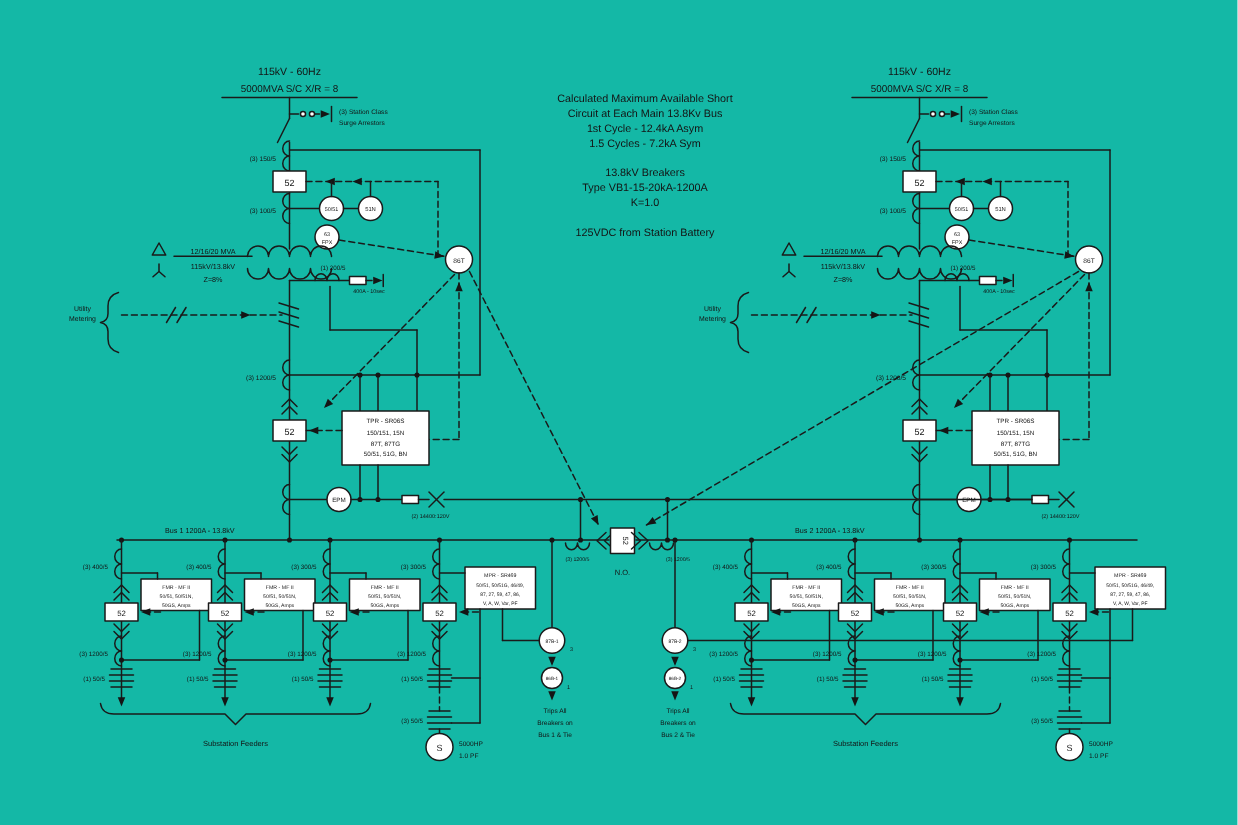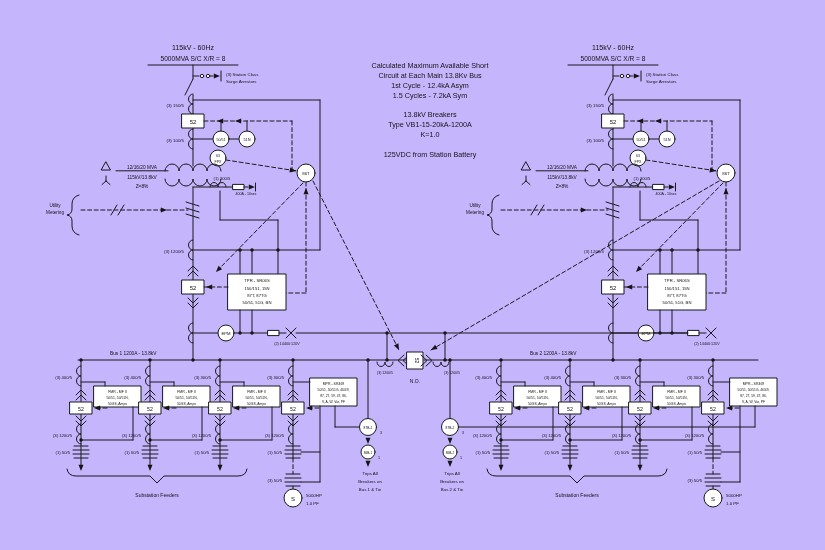--- a/index.html
+++ b/index.html
@@ -1,16 +1,16 @@
 <!DOCTYPE html>
 <html><head>
 <meta charset="utf-8">
 <style>
   html,body{margin:0;padding:0;background:#fff;}
-  #stage{width:825px;height:550px;background:#c4b5fd;position:relative;overflow:hidden;text-decoration:underline;}
+  #stage{width:825px;height:550px;background:#14b8a6;position:relative;overflow:hidden;text-decoration:underline;}
   svg{display:block;}
   .w{stroke:#1a1a1a;stroke-width:1;fill:none;stroke-linecap:round;stroke-linejoin:round;}
   .d{stroke-dasharray:4 2.6;}
   .f{fill:#fff;}
   .ar{fill:#151515;stroke:none;}
   .dot{fill:#151515;stroke:none;}
   text{font-family:"Liberation Sans","DejaVu Sans",sans-serif;fill:#141414;}
 </style>
 </head>
 <body>

